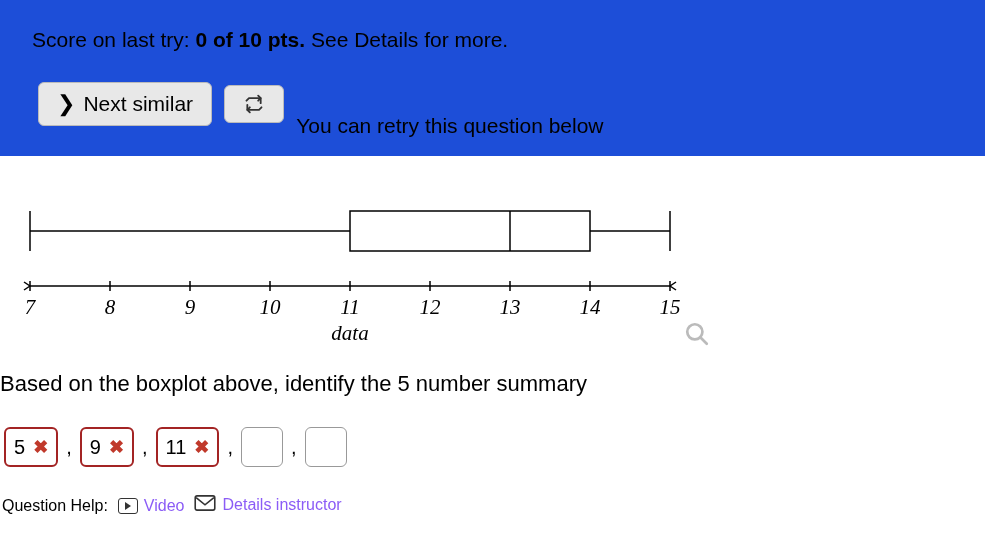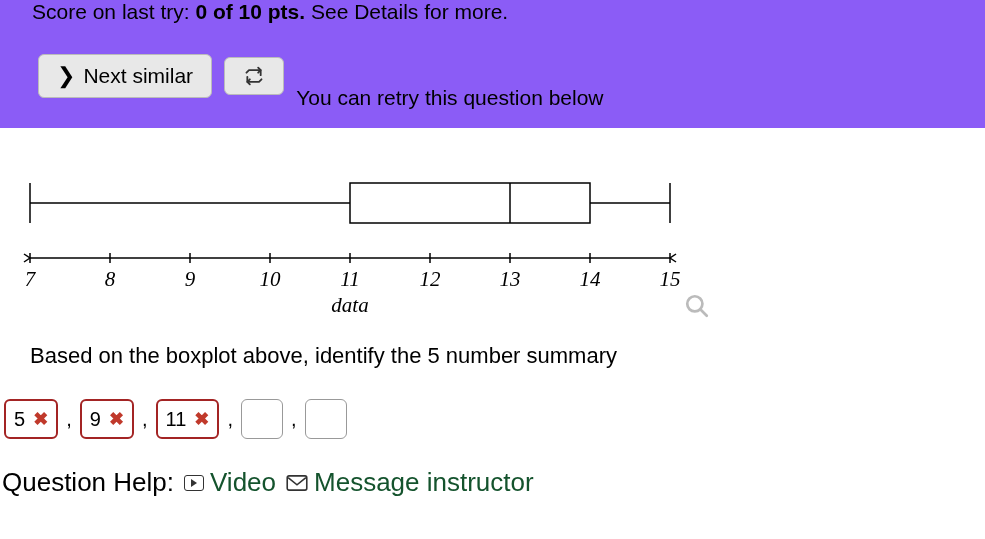--- a/index.html
+++ b/index.html
@@ -1,42 +1,42 @@
 <!DOCTYPE html>
 <html><head>
   <meta charset="utf-8">
   <style>
     * { box-sizing: border-box; margin: 0; padding: 0; }
     body { font-family: Verdana, Geneva, sans-serif; font-size: 20px; color: #000; width: 985px; }
     
-    .header-banner { background: #8b5cf6; padding: 0 8px 18px 8px; }
+    .header-banner { background: #1d4ed8; padding: 28px 8px 18px 8px; }
     .score-line { font-size: 21px; margin-bottom: 18px; padding-left: 24px; }
     .score-line .bold { font-weight: bold; }
     
     .button-row { display: flex; align-items: center; gap: 12px; padding-left: 30px; }
     .btn { background: #e8e8e8; border: 1px solid #bbb; border-radius: 6px; padding: 8px 18px; font-size: 21px; cursor: pointer; display: inline-flex; align-items: center; gap: 8px; font-family: inherit; }
     .retry-text { font-size: 21px; margin-top: 44px; }
     
     .content { padding: 0 0 0 0; }
     
     .boxplot-area { margin: 40px 0 10px 20px; position: relative; width: 680px; }
     .boxplot-svg { display: block; }
     .zoom-icon { position: absolute; right: -10px; bottom: -6px; cursor: pointer; color: #999; }
     
-    .prompt { font-size: 22px; margin: 25px 0 30px 14px; padding-left: 16px; }
+    .prompt { font-size: 22px; margin: 25px 0 30px 0; padding-left: 0; }
     
     .answer-row { display: flex; align-items: center; gap: 6px; padding-left: 4px; margin-bottom: 28px; }
     .answer-box { border: 2px solid #a32424; border-radius: 6px; padding: 6px 8px; display: inline-flex; align-items: center; gap: 8px; font-size: 20px; min-height: 40px; }
     .answer-box.empty { border: 1.5px solid #999; min-width: 42px; }
     .answer-box .val { }
     .answer-box .x-icon { color: #c0392b; font-weight: bold; font-size: 18px; }
     .comma { font-size: 20px; margin: 0 2px; }
     
-    .help-row { font-size: 26px; display: flex; align-items: flex-start; gap: 10px; padding-left: 2px; }
-    .help-link { color: #14532d; text-decoration: none; cursor: pointer; display: inline-flex; align-items: center; gap: 6px; }
+    .help-row { font-size: 16px; display: flex; align-items: flex-end; gap: 10px; padding-left: 2px; }
+    .help-link { color: #8b5cf6; text-decoration: none; cursor: pointer; display: inline-flex; align-items: center; gap: 6px; }
     .help-icon-box { border: 1.5px solid #333; border-radius: 3px; width: 20px; height: 16px; display: inline-flex; align-items: center; justify-content: center; }
     .play-tri { width: 0; height: 0; border-left: 6px solid #333; border-top: 4px solid transparent; border-bottom: 4px solid transparent; margin-left: 1px; }
     .env-icon { width: 22px; height: 16px; }
     
     .chevron-icon { font-size: 22px; }
     .retry-icon svg { display: block; }
   </style>
 </head>
 <body>
 
@@ -137,17 +137,17 @@
         </span>
       <span>Video</span>
     </a>
     <a class="help-link">
       <span>
         <svg class="env-icon" viewBox="0 0 24 18" fill="none" stroke="#333" stroke-width="1.8">
           <rect x="1" y="1" width="22" height="16" rx="2"></rect>
           <path d="M2 3 L12 11 L22 3"></path>
         </svg>
       </span>
-      <span>Message instructor</span>
+      <span>Details instructor</span>
     </a>
   </div>
 
 </div>
 
 </body></html>

